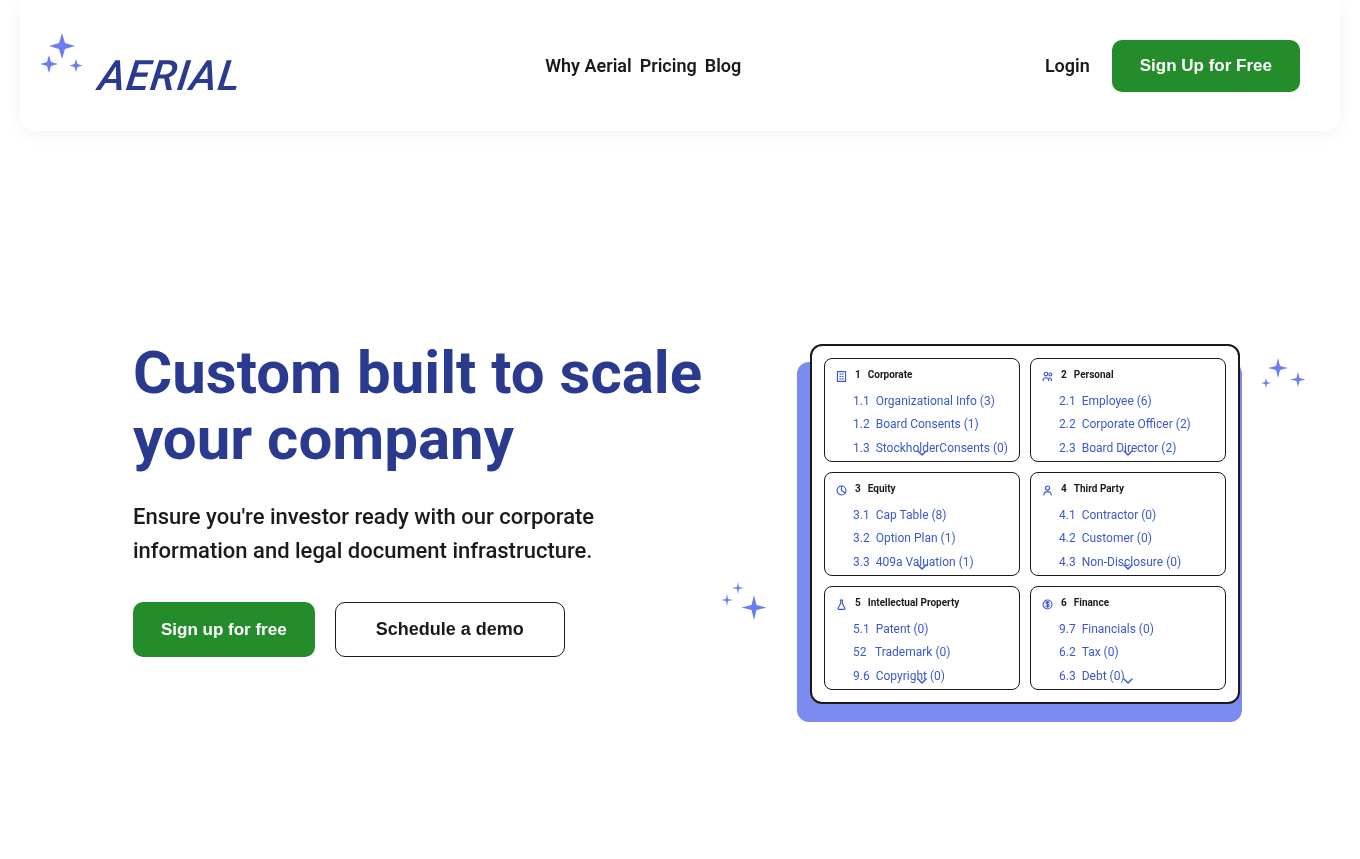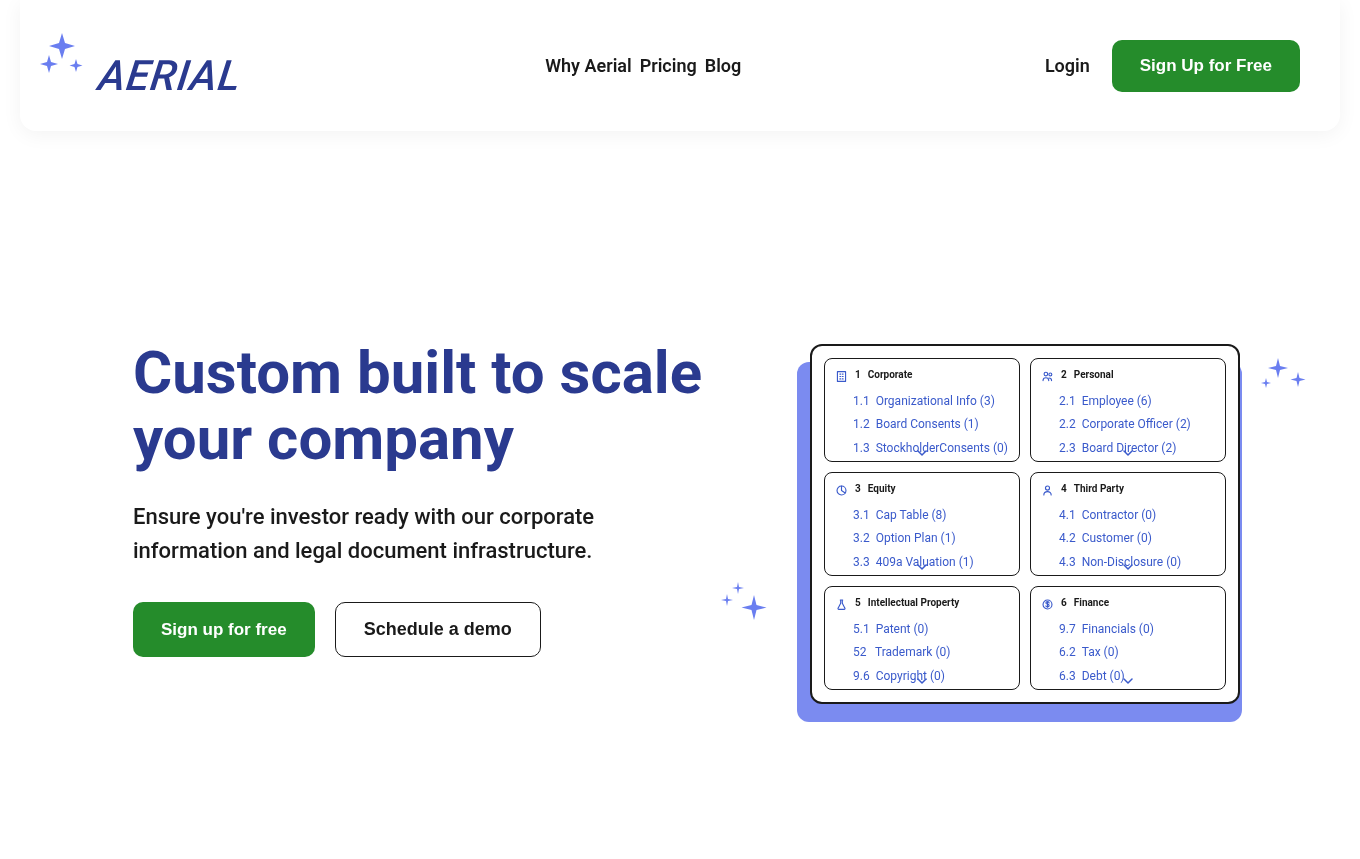--- a/index.html
+++ b/index.html
@@ -107,21 +107,21 @@
   }
   .hero-actions {
     display: flex;
     gap: 20px;
   }
   .btn-secondary {
     background: #ffffff;
     color: #1a1a1a;
     border: 1px solid #1a1a1a;
     border-radius: 10px;
-    padding: 16px 28px;
+    padding: 16px 40px;
     font-size: 18px;
     font-weight: 600;
     cursor: pointer;
   }
 
   
   .mock-wrap {
     position: absolute;
     top: 344px;
     left: 797px;

